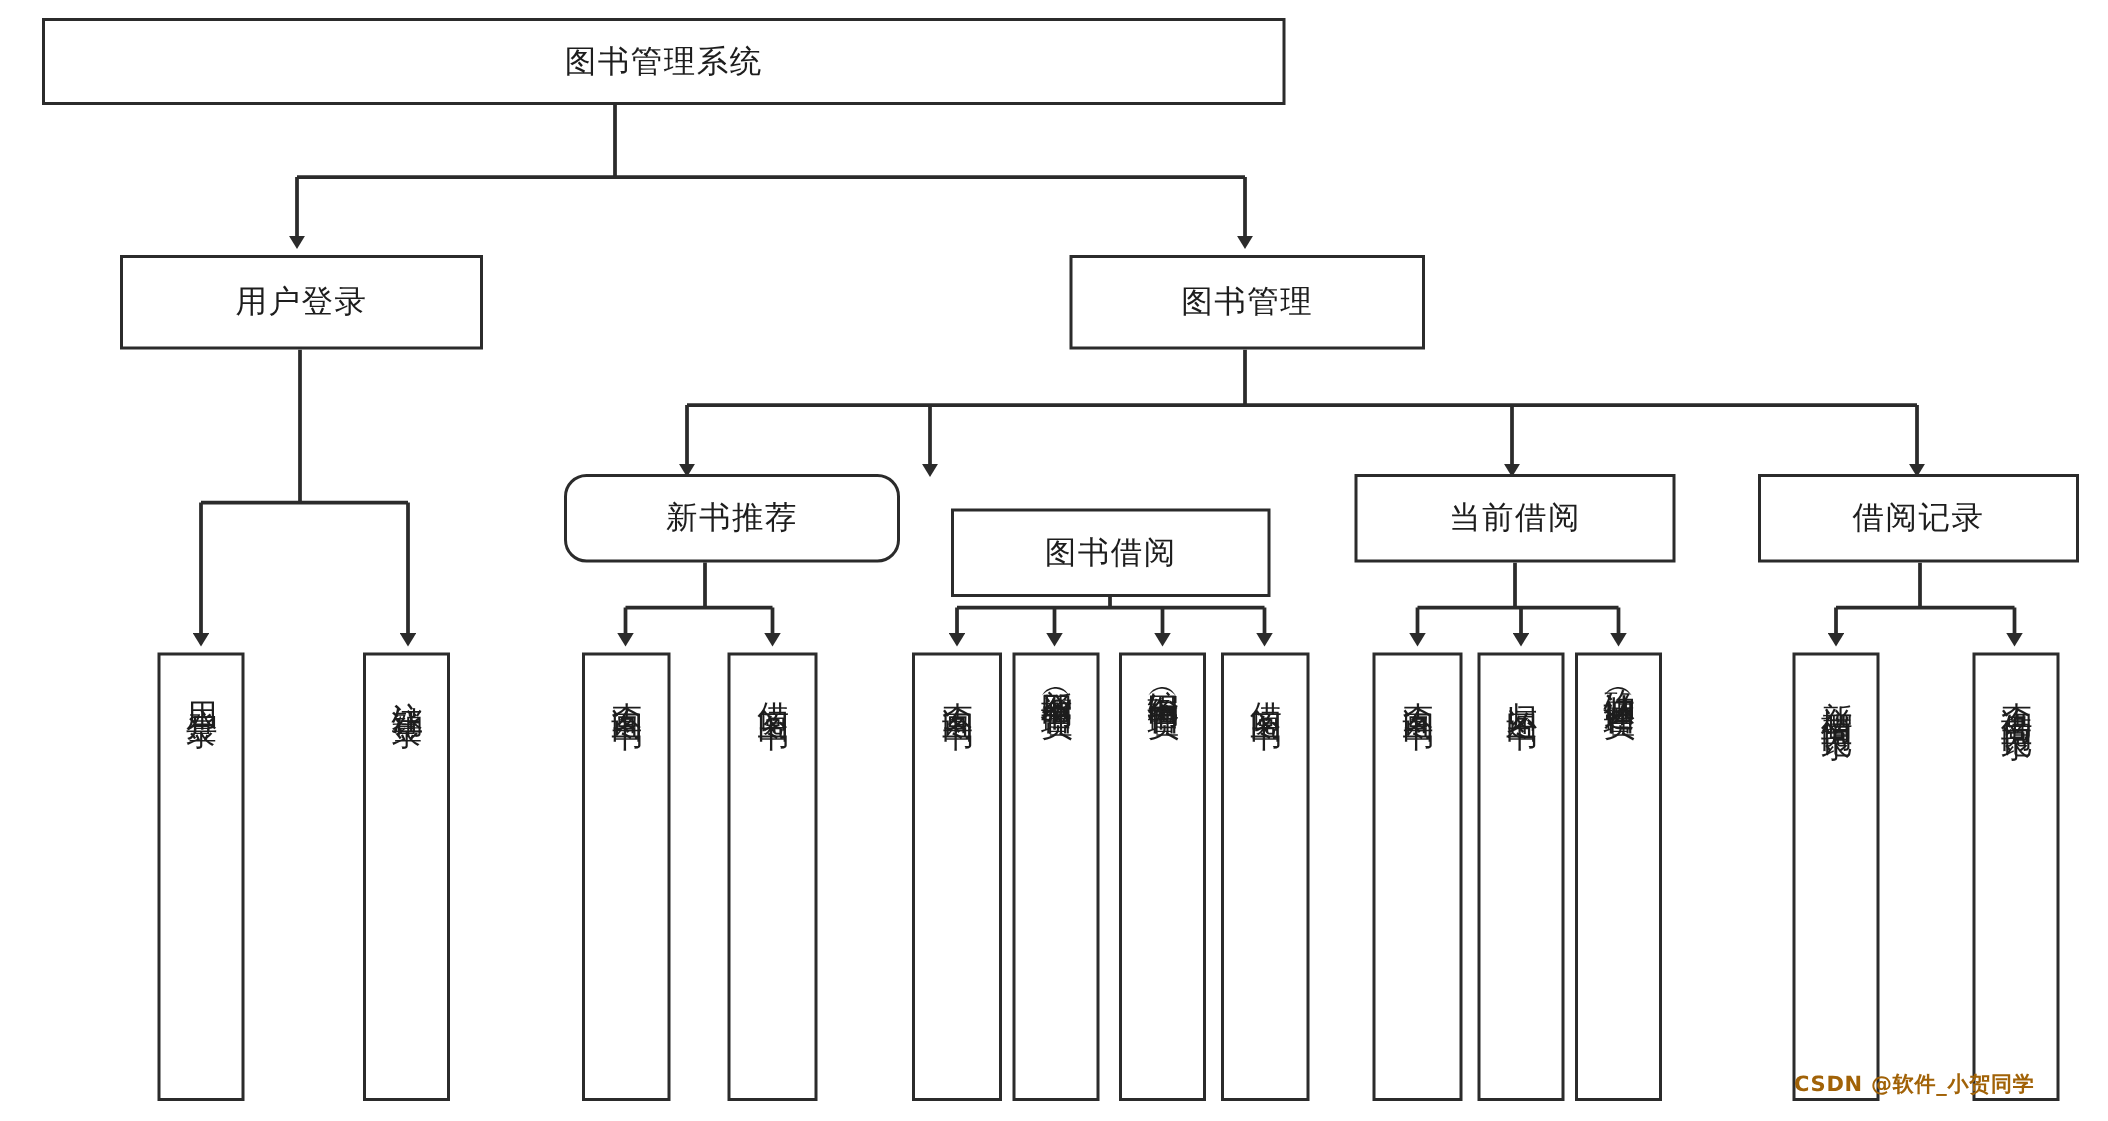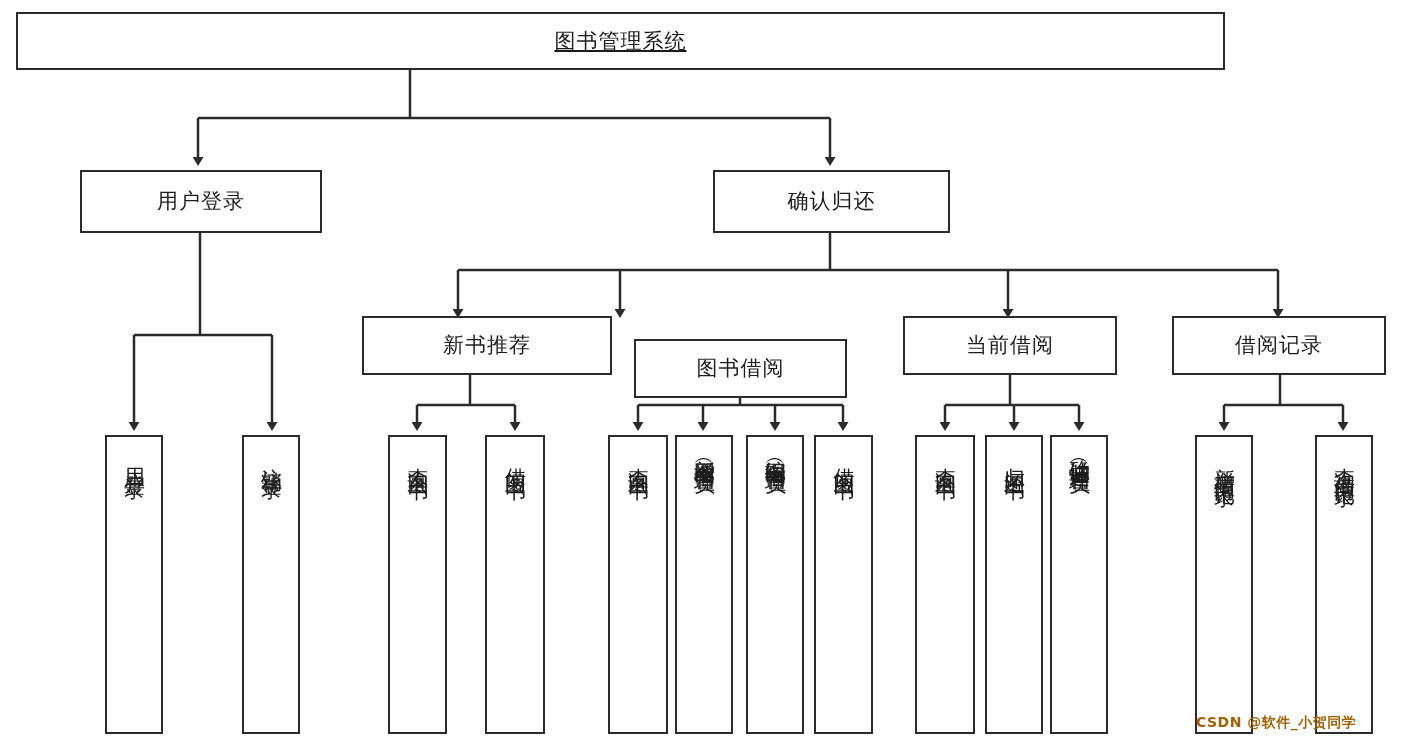--- a/index.html
+++ b/index.html
@@ -122,33 +122,33 @@
       <path d="M1014,405 L1014,423" marker-end="url(#arrow)"></path>
       <path d="M1079,405 L1079,423" marker-end="url(#arrow)"></path>
 
       <path d="M1280,375 L1280,405"></path>
       <path d="M1224,405 L1343,405"></path>
       <path d="M1224,405 L1224,423" marker-end="url(#arrow)"></path>
       <path d="M1343,405 L1343,423" marker-end="url(#arrow)"></path>
     </g>
   </svg>
 
-  <div class="node" style="left:16px; top:12px; width:1209px; height:58px;text-decoration:underline;">
+  <div class="node" style="left:28px; top:12px; width:829px; height:58px;">
     <span class="label">图书管理系统</span>
   </div>
 
   <div class="node" style="left:80px; top:170px; width:242px; height:63px;">
     <span class="label">用户登录</span>
   </div>
 
   <div class="node" style="left:713px; top:170px; width:237px; height:63px;">
-    <span class="label">确认归还</span>
-  </div>
-
-  <div class="node" style="left:362px; top:316px; width:250px; height:59px;">
+    <span class="label">图书管理</span>
+  </div>
+
+  <div class="node" style="left:376px; top:316px; width:224px; height:59px;border-radius:15px;">
     <span class="label">新书推荐</span>
   </div>
 
   <div class="node" style="left:634px; top:316px; width:213px; height:59px;margin-top:23px;">
     <span class="label">图书借阅</span>
   </div>
 
   <div class="node" style="left:1172px; top:316px; width:214px; height:59px;">
     <span class="label">借阅记录</span>
   </div>

